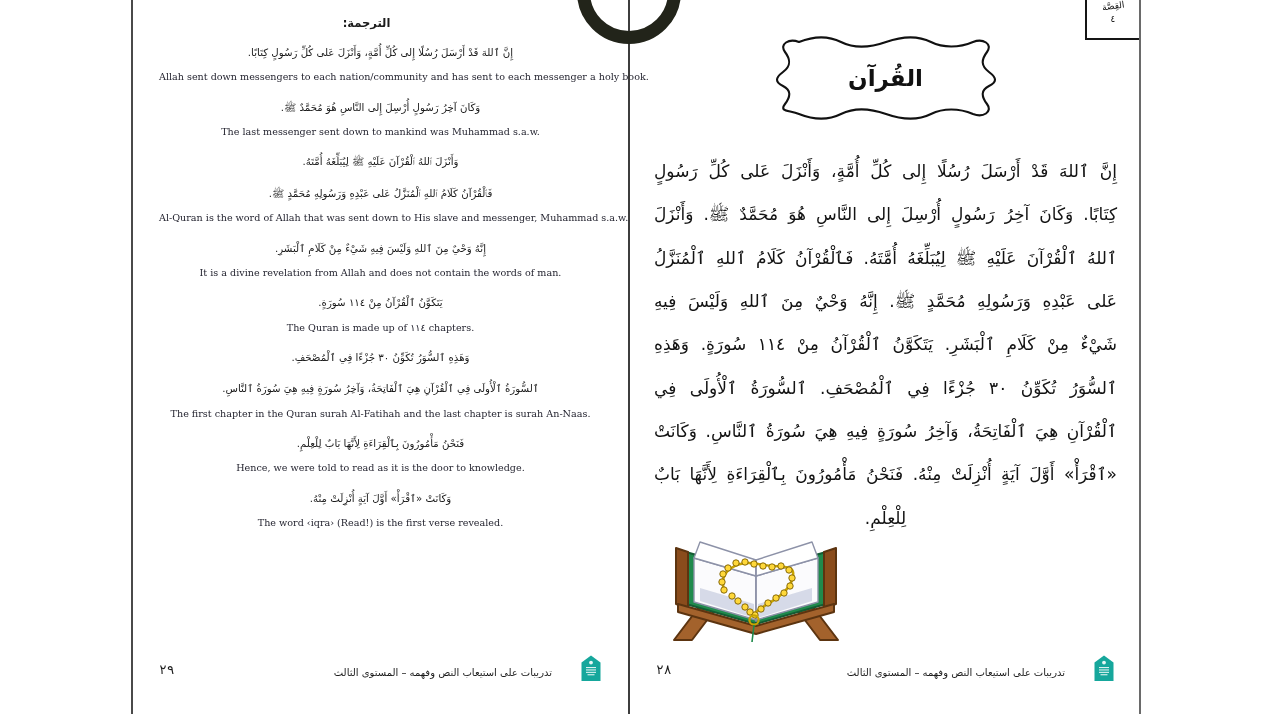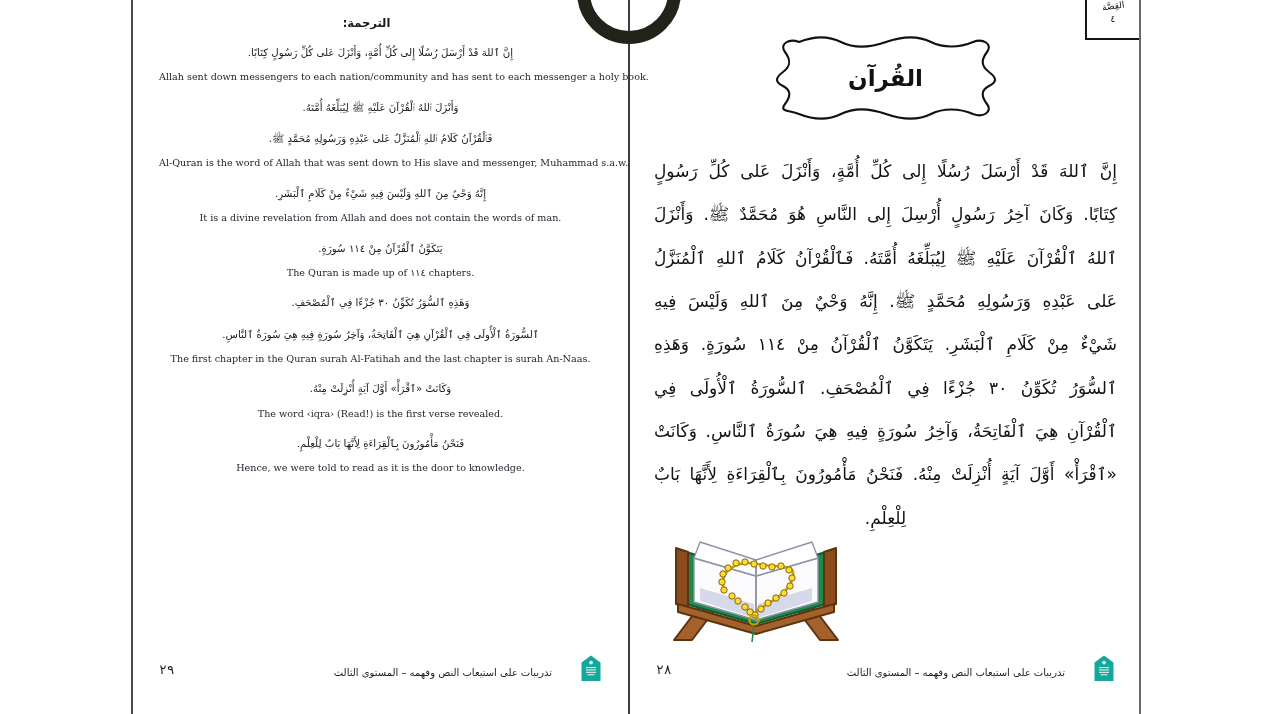--- a/index.html
+++ b/index.html
@@ -242,20 +242,22 @@
 
     <div class="page" id="page-left">
 
       <div class="translation-heading">الترجمة:</div>
 
       <div class="pair">
         <div class="ar-small">إِنَّ ٱللهَ قَدْ أَرْسَلَ رُسُلًا إِلى كُلِّ أُمَّةٍ، وَأَنْزَلَ عَلى كُلِّ رَسُولٍ كِتَابًا.</div>
         <div class="en-line">Allah sent down messengers to each nation/community and has sent to each messenger a holy book.</div>
       </div>
       <div class="pair">
+        <div class="ar-small">وَكَانَ آخِرُ رَسُولٍ أُرْسِلَ إِلى النَّاسِ هُوَ مُحَمَّدٌ ﷺ.</div>
+        <div class="en-line">The last messenger sent down to mankind was Muhammad s.a.w.</div>
       </div>
       <div class="pair">
         <div class="ar-small">وَأَنْزَلَ ٱللهُ ٱلْقُرْآنَ عَلَيْهِ ﷺ لِيُبَلِّغَهُ أُمَّتَهُ.</div>
       </div>
       <div class="pair">
         <div class="ar-small">فَٱلْقُرْآنُ كَلَامُ ٱللهِ ٱلْمُنَزَّلُ عَلى عَبْدِهِ وَرَسُولِهِ مُحَمَّدٍ ﷺ.</div>
         <div class="en-line">Al-Quran is the word of Allah that was sent down to His slave and messenger, Muhammad s.a.w.</div>
       </div>
       <div class="pair">
         <div class="ar-small">إِنَّهُ وَحْيٌ مِنَ ٱللهِ وَلَيْسَ فِيهِ شَيْءٌ مِنْ كَلَامِ ٱلْبَشَرِ.</div>
@@ -266,26 +268,26 @@
         <div class="en-line">The Quran is made up of ١١٤ chapters.</div>
       </div>
       <div class="pair">
         <div class="ar-small">وَهَذِهِ ٱلسُّوَرُ تُكَوِّنُ ٣٠ جُزْءًا فِي ٱلْمُصْحَفِ.</div>
       </div>
       <div class="pair">
         <div class="ar-small">ٱلسُّورَةُ ٱلْأُولَى فِي ٱلْقُرْآنِ هِيَ ٱلْفَاتِحَةُ، وَآخِرُ سُورَةٍ فِيهِ هِيَ سُورَةُ ٱلنَّاسِ.</div>
         <div class="en-line">The first chapter in the Quran surah Al-Fatihah and the last chapter is surah An-Naas.</div>
       </div>
       <div class="pair">
+        <div class="ar-small">فَنَحْنُ مَأْمُورُونَ بِٱلْقِرَاءَةِ لِأَنَّهَا بَابٌ لِلْعِلْمِ.</div>
+        <div class="en-line">Hence, we were told to read as it is the door to knowledge.</div>
+      </div>
+      <div class="pair">
         <div class="ar-small">وَكَانَتْ «ٱقْرَأْ» أَوَّلَ آيَةٍ أُنْزِلَتْ مِنْهُ.</div>
         <div class="en-line">The word ‹iqra› (Read!) is the first verse revealed.</div>
-      </div>
-      <div class="pair">
-        <div class="ar-small">فَنَحْنُ مَأْمُورُونَ بِٱلْقِرَاءَةِ لِأَنَّهَا بَابٌ لِلْعِلْمِ.</div>
-        <div class="en-line">Hence, we were told to read as it is the door to knowledge.</div>
       </div>
 
       <div class="footer">
         <div class="footer-pageno">٢٩</div>
         <div class="footer-series">تدريبات على استيعاب النص وفهمه – المستوى الثالث</div>
         <div class="footer-logo">
           <svg viewBox="0 0 22 27" width="22" height="27">
             <path d="M11 0.5 L20.5 7.5 L20.5 26 L1.5 26 L1.5 7.5 Z" fill="#16a79c"></path>
             <g fill="#ffffff" opacity="0.85">
               <rect x="6" y="12" width="10" height="1.1"></rect>

